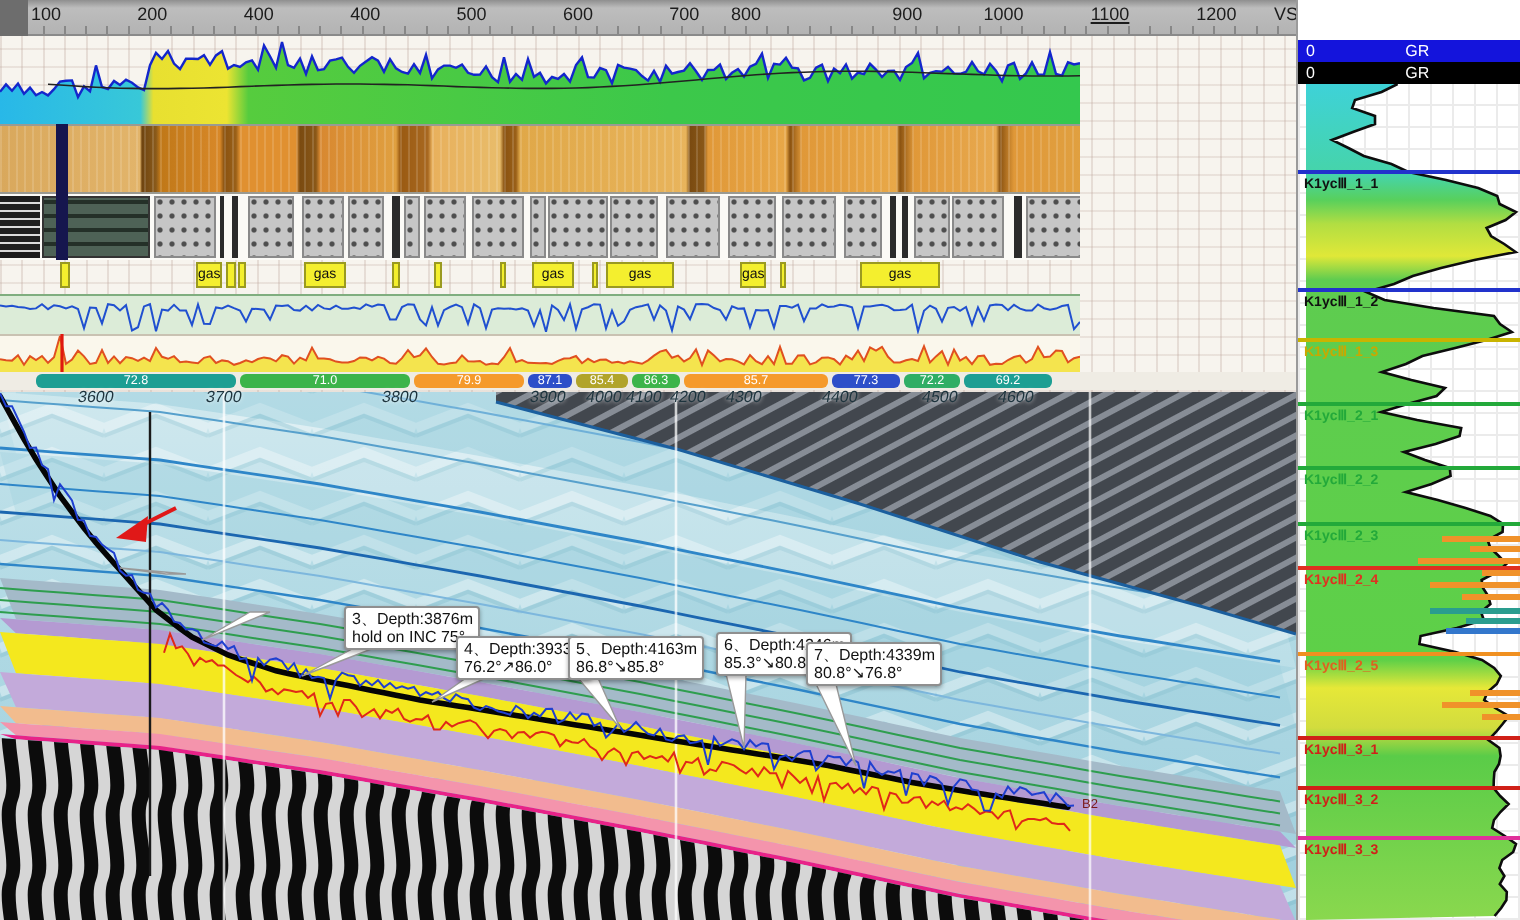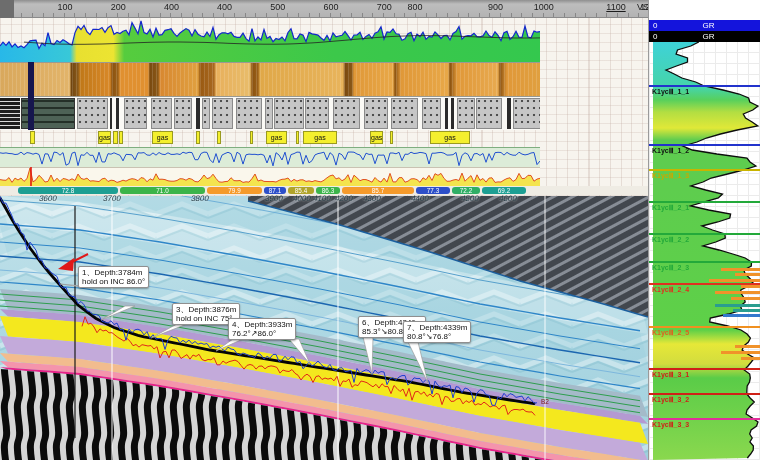--- a/index.html
+++ b/index.html
@@ -6,21 +6,21 @@
   html,body{width:760px;height:460px;overflow:hidden;background:#f6f4ef;
     font-family:"Liberation Sans",sans-serif;}
   #root{position:relative;width:760px;height:460px;}
 
   
   #ruler{position:absolute;left:0;top:0;width:648px;height:18px;
     background:linear-gradient(#8f8f8f,#bdbdbd 4px,#b3b3b3);
     border-bottom:1px solid #8a8a8a;z-index:6;}
   #ruler-minor{position:absolute;left:0;bottom:0;width:100%;height:4px;
     background-image:repeating-linear-gradient(90deg,#878787 0 1px,transparent 1px 10.64px);}
-  .rtick{position:absolute;top:2px;transform:translateX(-50%);font-size:9px;color:#1c1c1c;margin-left:42px;}
+  .rtick{position:absolute;top:2px;transform:translateX(-50%);font-size:9px;color:#1c1c1c;}
   #vs-label{position:absolute;top:2px;left:643px;transform:translateX(-50%);font-size:9px;color:#1c1c1c;}
   #ruler-corner{position:absolute;left:0;top:0;width:14px;height:18px;background:#6d6d6d;z-index:7;}
 
   
   #upper{position:absolute;left:0;top:18px;width:648px;height:178px;background:#f7f4ee;
     background-image:
       repeating-linear-gradient(90deg,rgba(185,160,150,.28) 0 1px,transparent 1px 10.7px),
       repeating-linear-gradient(0deg,rgba(185,160,150,.22) 0 1px,transparent 1px 9px);}
   .tracksvg{position:absolute;left:0;}
   #track-band{position:absolute;left:0;top:44px;width:540px;height:35px;
@@ -84,21 +84,21 @@
   <div class="rtick" style="left: 23px;">100</div>
       <div class="rtick" style="left: 76.2px;">200</div>
       <div class="rtick" style="left: 129.4px;">400</div>
       <div class="rtick" style="left: 182.6px;">400</div>
       <div class="rtick" style="left: 235.8px;">500</div>
       <div class="rtick" style="left: 289px;">600</div>
       <div class="rtick" style="left: 342.2px;">700</div>
       <div class="rtick" style="left: 373px;">800</div>
       <div class="rtick" style="left: 448.6px; padding-left: 10px;">900</div>
       <div class="rtick" style="left: 501.8px;">1000</div>
-      <div class="rtick" style="left: 574px; text-decoration: underline;">1100</div>
+      <div class="rtick" style="left: 555px; text-decoration: underline;">1100</div>
       <div class="rtick" style="left: 608.2px;">1200</div>
     </div>
   <div id="ruler-corner"></div>
 
   <div id="upper">
     <svg id="track-gr" class="tracksvg" style="top:0" width="540" height="44" viewBox="0 18 540 44">
         <defs>
           <linearGradient id="g1" x1="0" y1="0" x2="540" y2="0" gradientUnits="userSpaceOnUse">
      <stop offset="0" stop-color="#28b8e8"></stop>
             <stop offset="0.13" stop-color="#38c8d8"></stop>
@@ -339,32 +339,32 @@
       <div class="mline" style="top: 326px; background: rgb(240, 144, 32);"></div>
       <div class="mlab" style="top: 329px; color: rgb(224, 96, 32);">K1ycⅢ_2_5</div>
       <div class="mline" style="top: 368px; background: rgb(208, 32, 24);"></div>
       <div class="mlab" style="top: 371px; color: rgb(208, 32, 24);">K1ycⅢ_3_1</div>
       <div class="mline" style="top: 393px; background: rgb(208, 32, 24);"></div>
       <div class="mlab" style="top: 396px; color: rgb(208, 32, 24);">K1ycⅢ_3_2</div>
       <div class="mline" style="top: 418px; background: rgb(224, 48, 154);"></div>
       <div class="mlab" style="top: 421px; color: rgb(208, 32, 24);">K1ycⅢ_3_3</div>
     </div>
 
-<div class="ann" style="left: 78px; top: 266px;">
-      <div><span>1、</span><span>Depth:3784m</span></div>
-      <div>hold on INC 86.0°</div>
-    </div>
     <div class="ann" style="left: 172px; top: 303px;">
       <div><span>3、</span><span>Depth:3876m</span></div>
       <div>hold on INC 75°</div>
     </div>
     <div class="ann" style="left: 228px; top: 318px;">
       <div><span>4、</span><span>Depth:3933m</span></div>
       <div>76.2°↗86.0°</div>
     </div>
+    <div class="ann" style="left: 284px; top: 318px;">
+      <div><span>5、</span><span>Depth:4163m</span></div>
+      <div>86.8°↘85.8°</div>
+    </div>
     <div class="ann" style="left: 358px; top: 316px;">
       <div><span>6、</span><span>Depth:4246m</span></div>
       <div>85.3°↘80.8°</div>
     </div>
     <div class="ann" style="left: 403px; top: 321px;">
       <div><span>7、</span><span>Depth:4339m</span></div>
       <div>80.8°↘76.8°</div>
     </div>
 
 </div>

